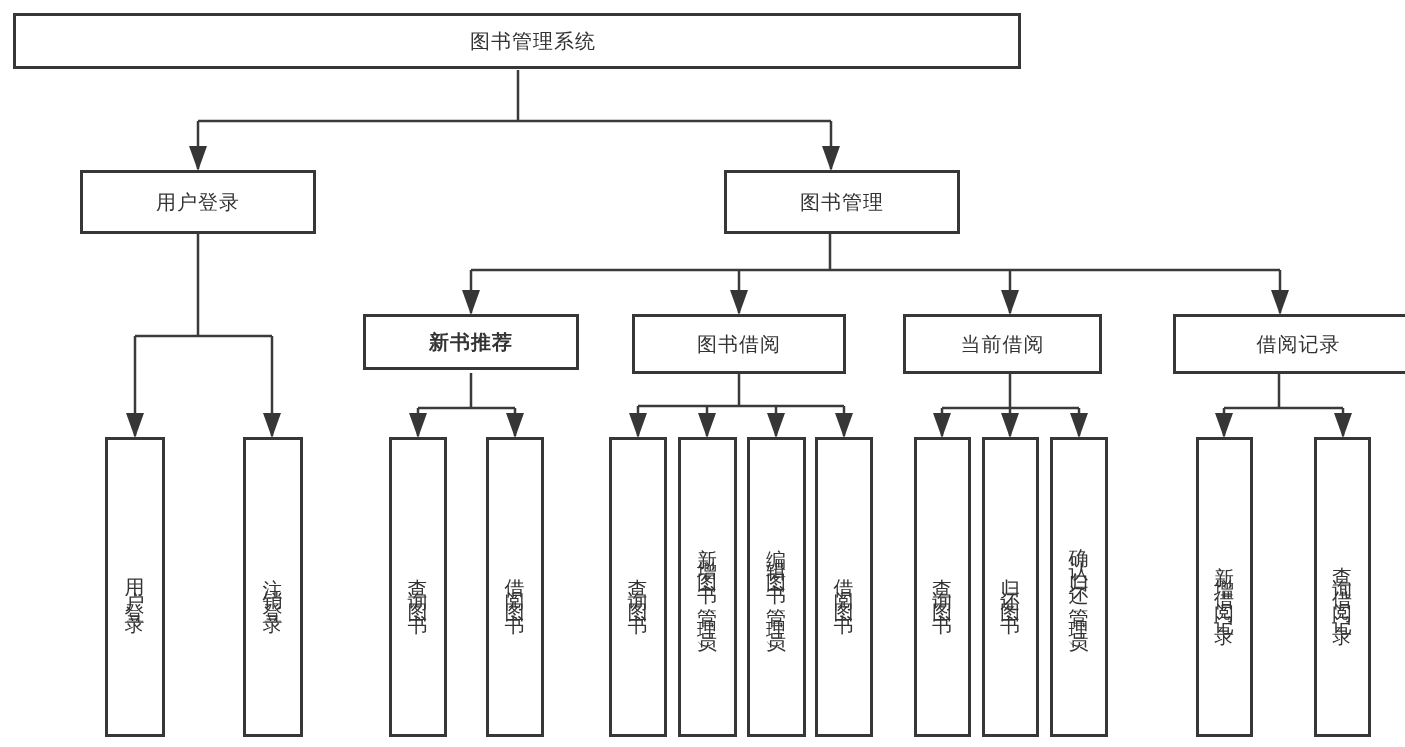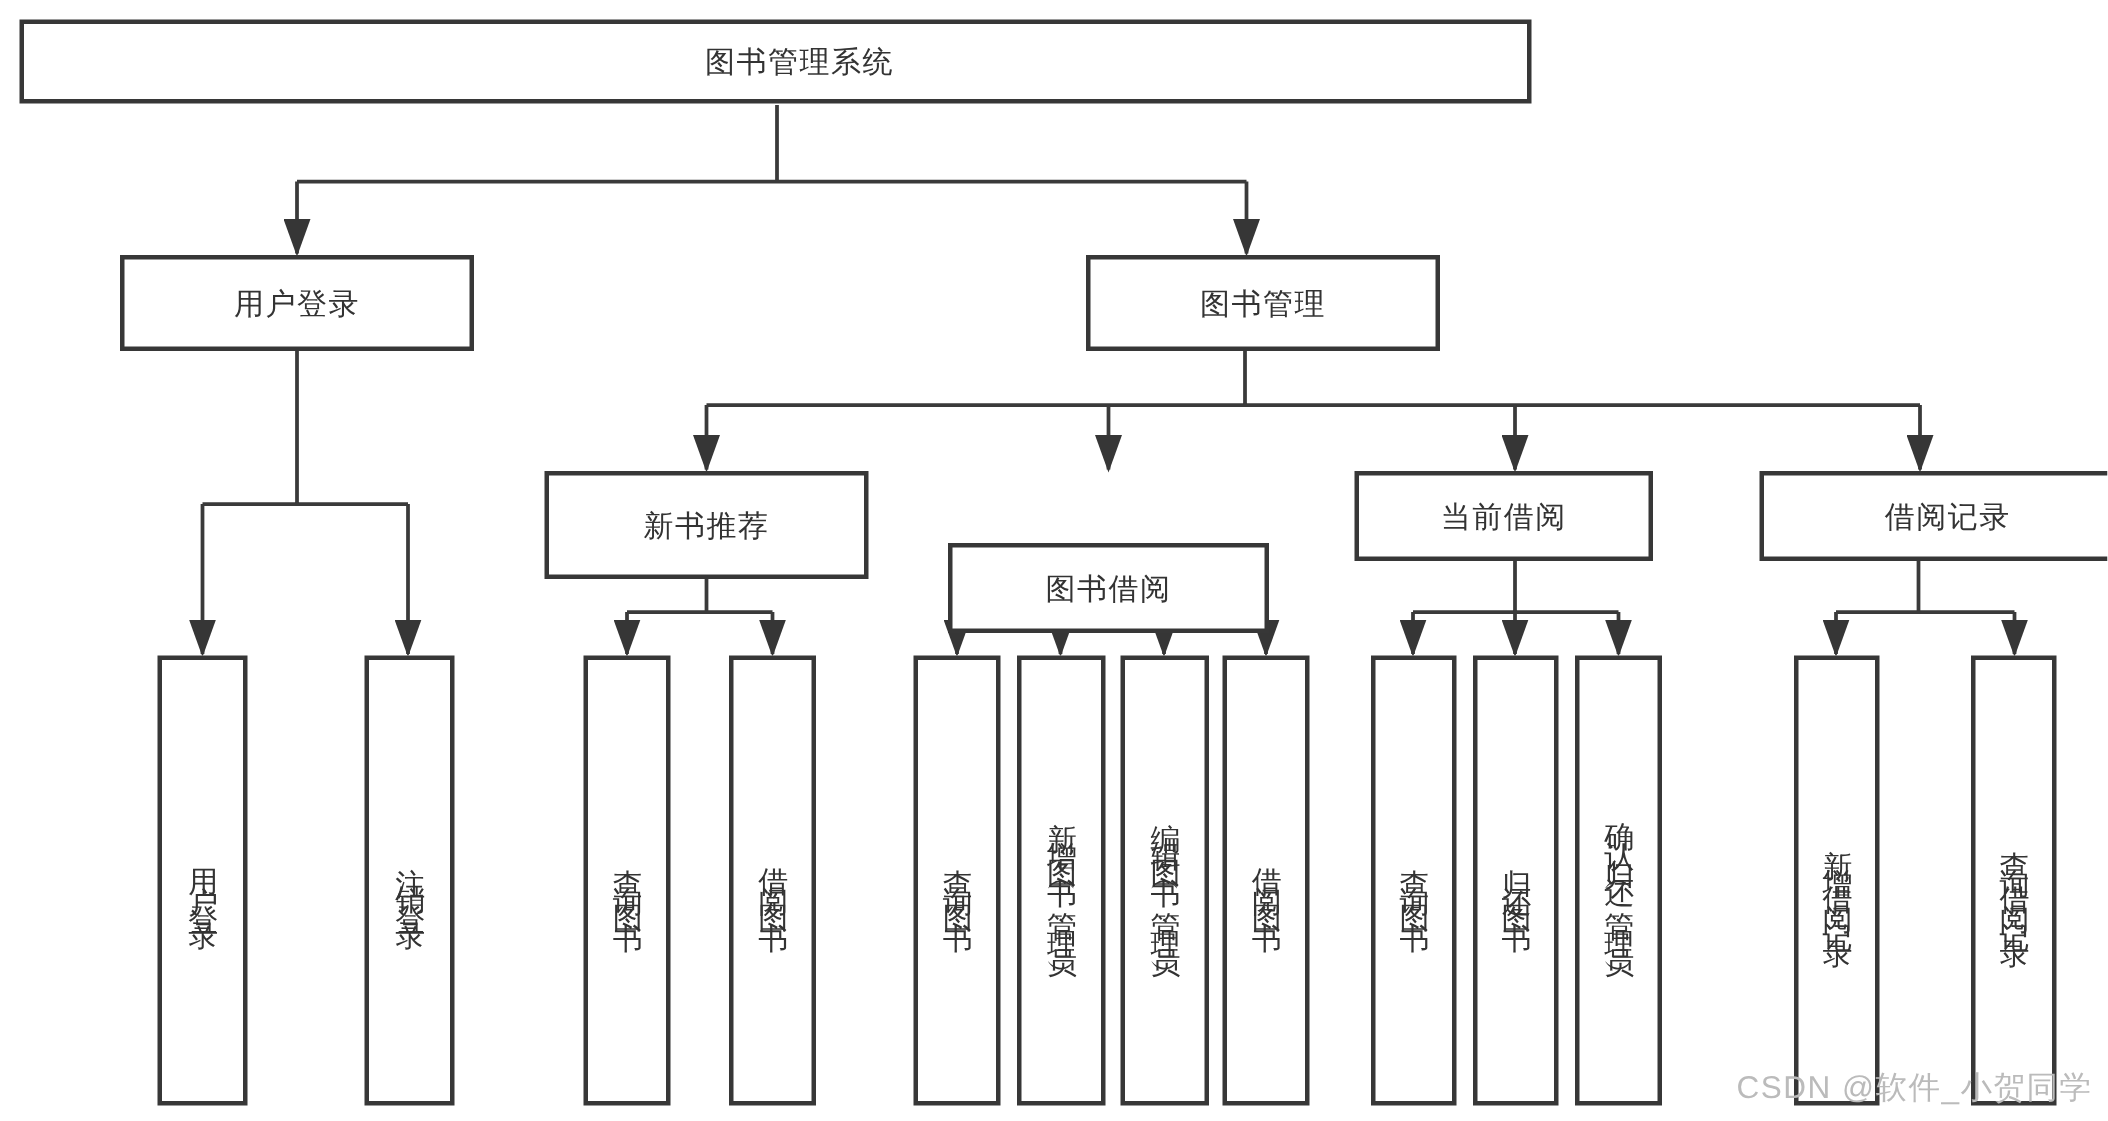--- a/index.html
+++ b/index.html
@@ -69,22 +69,22 @@
       <line x1="1224" y1="408" x2="1224" y2="436" marker-end="url(#arr)"></line>
       <line x1="1343" y1="408" x2="1343" y2="436" marker-end="url(#arr)"></line>
     </g>
   </svg>
 
   <div class="box h" style="left:13px;top:13px;width:1008px;height:56px;padding-left:32px;">图书管理系统</div>
 
   <div class="box h" style="left:80px;top:170px;width:236px;height:64px;">用户登录</div>
   <div class="box h" style="left:712px;top:170px;width:236px;height:64px;margin-left:12px;">图书管理</div>
 
-  <div class="box h" style="left:363px;top:314px;width:216px;height:72px;">新书推荐</div>
-  <div class="box h" style="left:632px;top:314px;width:214px;height:60px;margin-top:48px;">图书借阅</div>
+  <div class="box h" style="left:363px;top:314px;width:216px;height:56px;font-weight:bold;">新书推荐</div>
+  <div class="box h" style="left:632px;top:314px;width:214px;height:60px;">图书借阅</div>
   <div class="box h" style="left:903px;top:314px;width:199px;height:60px;">当前借阅</div>
   <div class="box h" style="left:1173px;top:314px;width:251px;height:60px;">借阅记录</div>
 
   <div class="box v" style="left:105px;top:437px;width:60px;height:300px;">用户登录</div>
   <div class="box v" style="left:243px;top:437px;width:60px;height:300px;">注销登录</div>
 
   <div class="box v" style="left:389px;top:437px;width:58px;height:300px;">查询图书</div>
   <div class="box v" style="left:486px;top:437px;width:58px;height:300px;">借阅图书</div>
 
   <div class="box v" style="left:609px;top:437px;width:58px;height:300px;">查询图书</div>
@@ -92,14 +92,13 @@
   <div class="box v" style="left:747px;top:437px;width:59px;height:300px;">编辑图书（管理员）</div>
   <div class="box v" style="left:815px;top:437px;width:58px;height:300px;">借阅图书</div>
 
   <div class="box v" style="left:914px;top:437px;width:57px;height:300px;">查询图书</div>
   <div class="box v" style="left:982px;top:437px;width:57px;height:300px;">归还图书</div>
   <div class="box v" style="left:1050px;top:437px;width:58px;height:300px;">确认归还（管理员）</div>
 
   <div class="box v" style="left:1196px;top:437px;width:57px;height:300px;">新增借阅记录</div>
   <div class="box v" style="left:1314px;top:437px;width:57px;height:300px;">查询借阅记录</div>
 
-  <div class="watermark">CSDN @软件_小贺同学</div>
 </div>
 
 </body></html>

